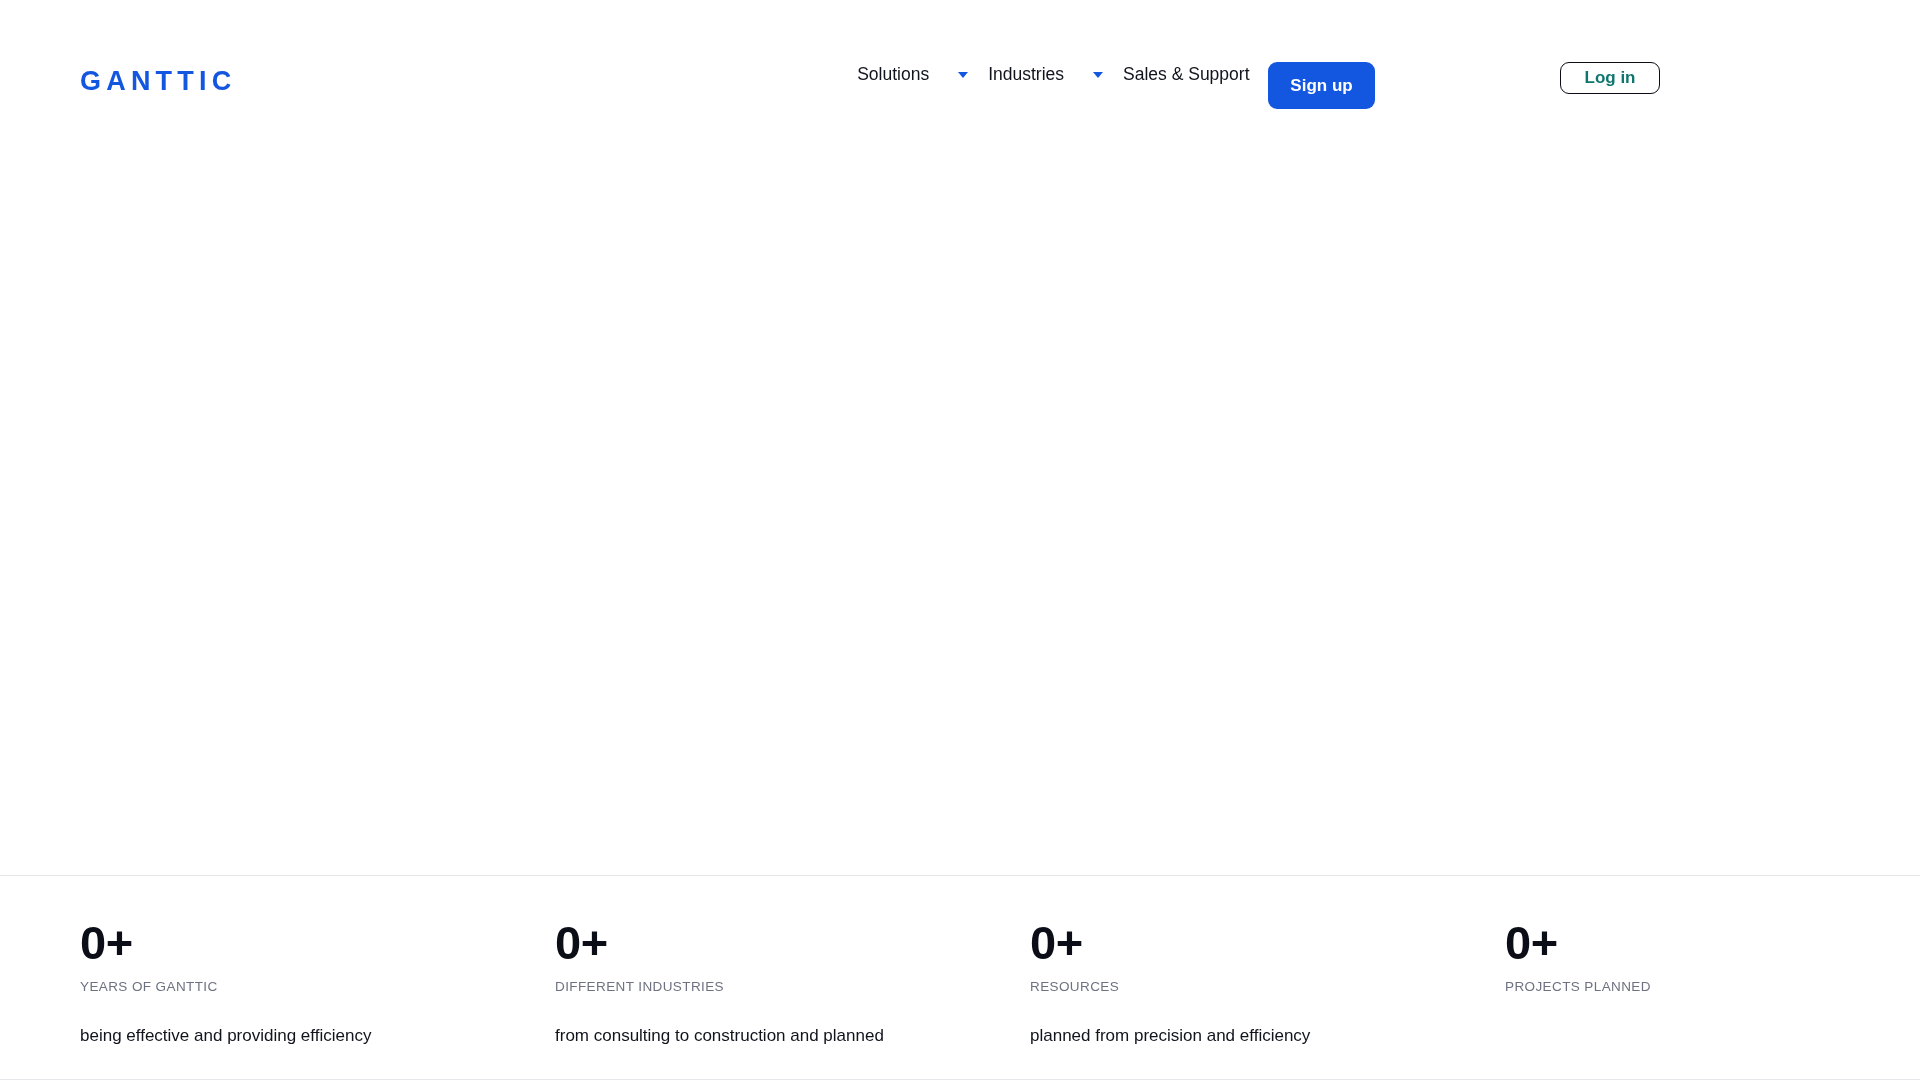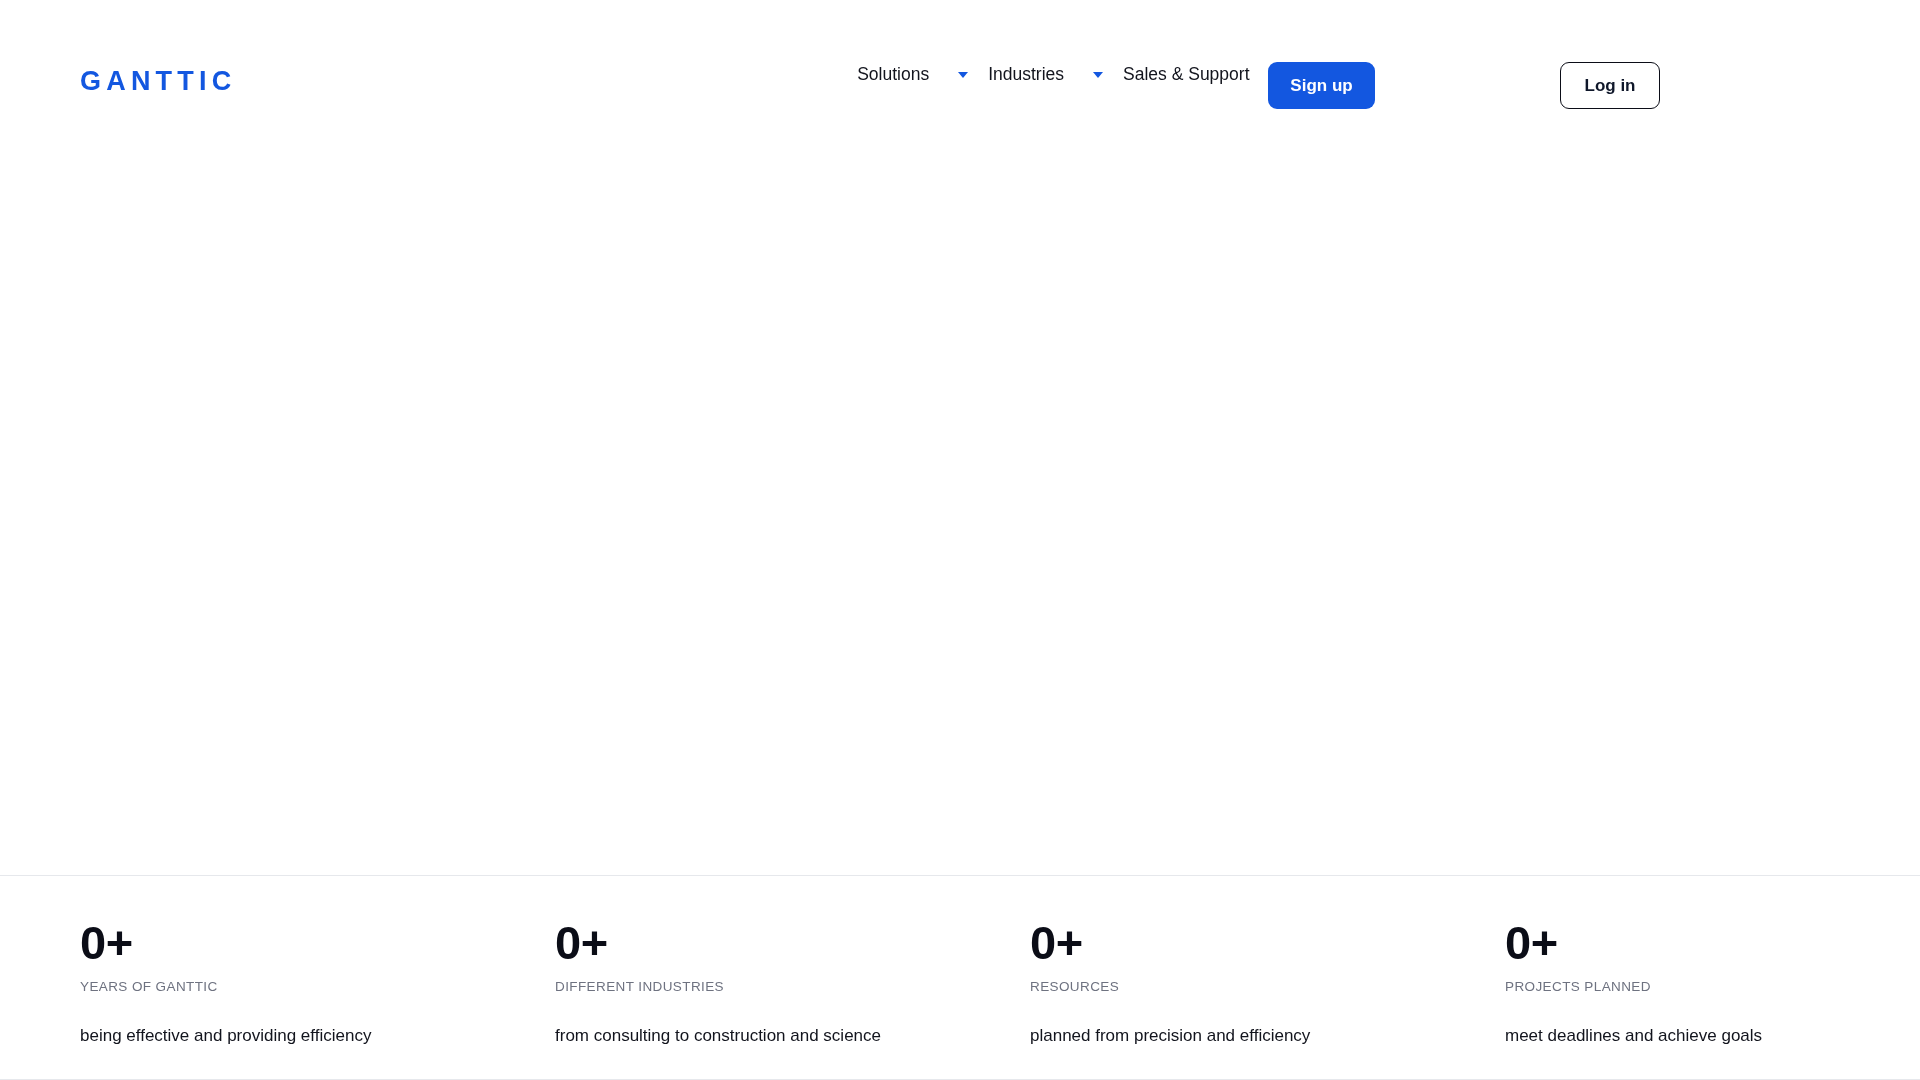--- a/index.html
+++ b/index.html
@@ -67,25 +67,25 @@
     border-right: 5px solid transparent;
     border-top: 6px solid #1357e0;
     display: inline-block;
   }
 
   .btn-login {
     position: absolute;
     right: 260px;
     top: 62px;
     width: 100px;
-    height: 47px;
+    height: 32px;
     border: 1.5px solid #0b0d17;
     border-radius: 9px;
     background: #ffffff;
-    color: #0f172a;
+    color: #0f766e;
     font-size: 17px;
     font-weight: 700;
     display: flex;
     align-items: center;
     justify-content: center;
     cursor: pointer;
     font-family: "Liberation Sans", sans-serif;
   }
   .btn-signup {
     position: absolute;
@@ -194,28 +194,27 @@
 
   <div class="stat">
     <div class="stat-value">0+</div>
     <div class="stat-label">YEARS OF GANTTIC</div>
     <div class="stat-desc">being effective and providing efficiency</div>
   </div>
 
   <div class="stat">
     <div class="stat-value">0+</div>
     <div class="stat-label">DIFFERENT INDUSTRIES</div>
-    <div class="stat-desc">from consulting to construction and science</div>
+    <div class="stat-desc">from consulting to construction and planned</div>
   </div>
 
   <div class="stat">
     <div class="stat-value">0+</div>
     <div class="stat-label">RESOURCES</div>
     <div class="stat-desc">planned from precision and efficiency</div>
   </div>
 
   <div class="stat">
     <div class="stat-value">0+</div>
     <div class="stat-label">PROJECTS PLANNED</div>
-    <div class="stat-desc">meet deadlines and achieve goals</div>
   </div>
 
 </div>
 
 </body></html>

